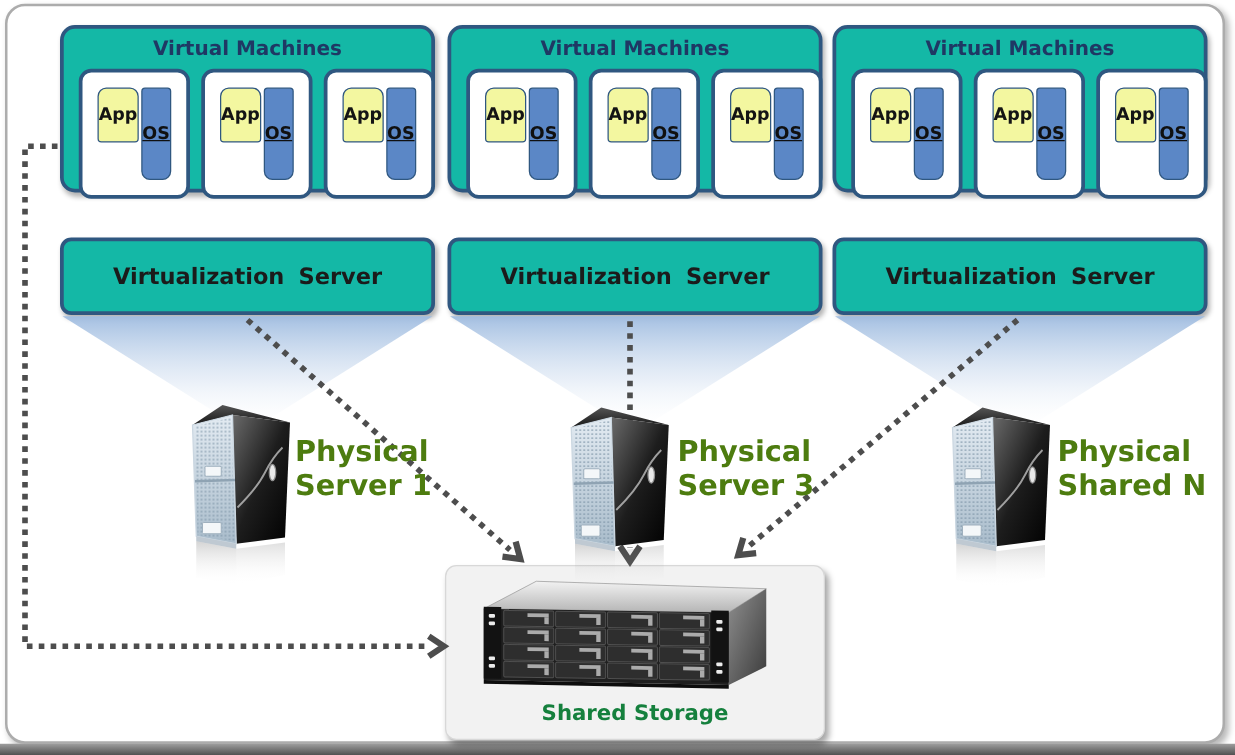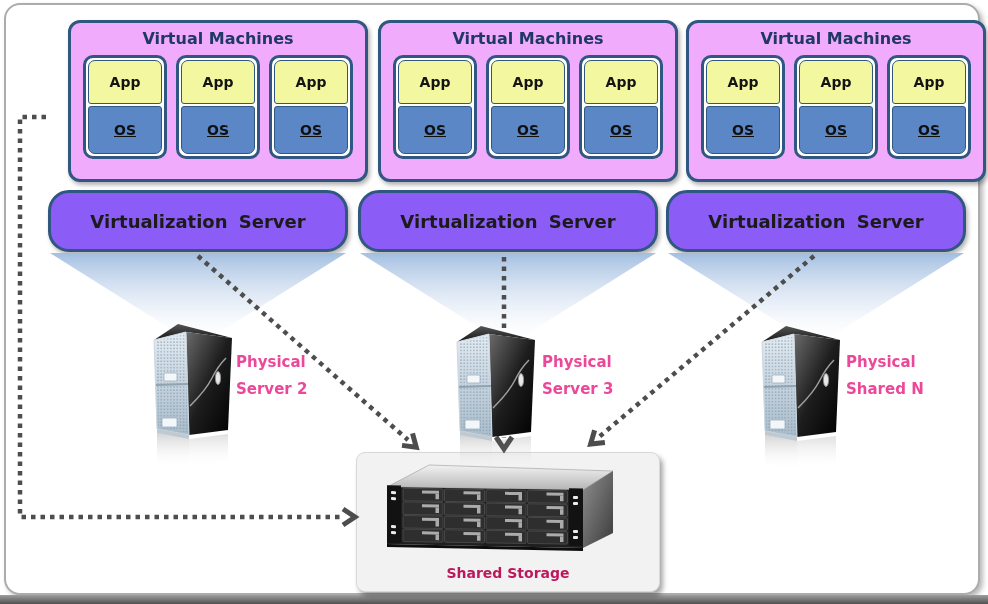--- a/index.html
+++ b/index.html
@@ -5,59 +5,59 @@
   html,body{margin:0;padding:0;background:#fff;}
   body{font-family:"DejaVu Sans","Liberation Sans",sans-serif;}
   #stage{position:relative;width:988px;height:604px;background:#fff;overflow:hidden;}
 
   .frame{position:absolute;left:4px;top:3px;width:972px;height:588px;
          background:#fff;border:2px solid #ACACAC;border-radius:16px;
          box-shadow:3px 3px 5px rgba(0,0,0,0.28);}
   .bottom-band{position:absolute;left:0;top:595px;width:988px;height:9px;
          background:linear-gradient(to bottom,#9e9e9e,#515151);}
 
-  .vm-group{position:absolute;top:20px;width:300px;height:162px;box-sizing:border-box;
-         background:#f0abfc;border:3px solid #2F5780;border-radius:12px;
-         box-shadow:2px 3px 4px rgba(0,0,0,0.3);margin-left:20px;}
+  .vm-group{position:absolute;top:20px;width:300px;height:134px;box-sizing:border-box;
+         background:#14b8a6;border:3px solid #2F5780;border-radius:12px;
+         box-shadow:2px 3px 4px rgba(0,0,0,0.3);}
   .vm-group .title{margin-top:6px;text-align:center;font-size:16px;font-weight:bold;
          color:#1F3864;}
   .cards{display:flex;gap:9px;padding:7px 12px 0 12px;}
   .vm-card{flex:1;height:104px;box-sizing:border-box;background:#fff;
-         border:3px solid #2F5780;border-radius:10px;padding:2px;
-         display:flex;flex-direction:column;gap:2px;}
+         border:3px solid #2F5780;border-radius:10px;padding:12px;
+         display:flex;gap:2px;}
   .vm-app{height:44px;box-sizing:border-box;background:#F3F7A0;border:1.5px solid #2F5780;
          border-radius:7px 7px 3px 3px;display:flex;align-items:center;justify-content:center;
          font-size:14px;font-weight:bold;color:#141414;}
   .vm-os{flex:1;box-sizing:border-box;background:#5B87C6;border:1.5px solid #2F5780;
          border-radius:3px 3px 7px 7px;display:flex;align-items:center;justify-content:center;
          font-size:14px;font-weight:bold;color:#101010;text-decoration:underline;}
 
   .virt-server{position:absolute;top:190px;width:300px;height:62px;box-sizing:border-box;
-         background:#8b5cf6;border:3px solid #2F5780;border-radius:21px;
+         background:#14b8a6;border:3px solid #2F5780;border-radius:9px;
          box-shadow:2px 3px 4px rgba(0,0,0,0.3);
          display:flex;align-items:center;justify-content:center;
          font-size:18px;font-weight:bold;color:#1b1b1b;word-spacing:5px;}
 
   .g1{left:48px;} .g2{left:358px;} .g3{left:666px;}
 
   .overlay{position:absolute;left:0;top:0;width:988px;height:604px;pointer-events:none;z-index:5;}
 
   .tower{position:absolute;width:86px;height:150px;z-index:6;}
   .t1{left:150px;top:318px;} .t2{left:453px;top:320px;} .t3{left:758px;top:320px;}
 
-  .phys-label{position:absolute;z-index:7;font-size:15px;font-weight:bold;color:#ec4899;
+  .phys-label{position:absolute;z-index:7;font-size:23px;font-weight:bold;color:#4d7c0f;
          line-height:27px;white-space:nowrap;}
   .p1{left:236px;top:349px;} .p2{left:542px;top:349px;} .p3{left:846px;top:349px;}
 
   .storage-box{position:absolute;left:356px;top:452px;width:302px;height:138px;z-index:2;
          background:#F2F2F2;border:1px solid #D8D8D8;border-radius:9px;
          box-shadow:3px 4px 5px rgba(0,0,0,0.35);}
   .storage-svg{position:absolute;left:28px;top:10px;}
   .storage-label{position:absolute;left:0;bottom:10px;width:100%;text-align:center;
-         font-size:14px;font-weight:bold;color:#be185d;}
+         font-size:17px;font-weight:bold;color:#15803d;}
 </style>
 </head>
 <body>
 
 <div id="stage">
 
   <div class="frame"></div>
 
   <div class="vm-group g1">
     <div class="title">Virtual Machines</div>
@@ -235,21 +235,21 @@
   </svg>
   <svg class="tower t2" viewBox="0 0 86 150">
       <use href="#towerArt"></use>
     </svg>
   <svg class="tower t3" viewBox="0 0 86 150">
       <use href="#towerArt"></use>
     </svg>
 
   <div class="phys-label p1">
     <div>Physical</div>
-    <div>Server 2</div>
+    <div>Server 1</div>
   </div>
   <div class="phys-label p2">
     <div>Physical</div>
     <div>Server 3</div>
   </div>
   <div class="phys-label p3">
     <div>Physical</div>
     <div>Shared N</div>
   </div>
 

